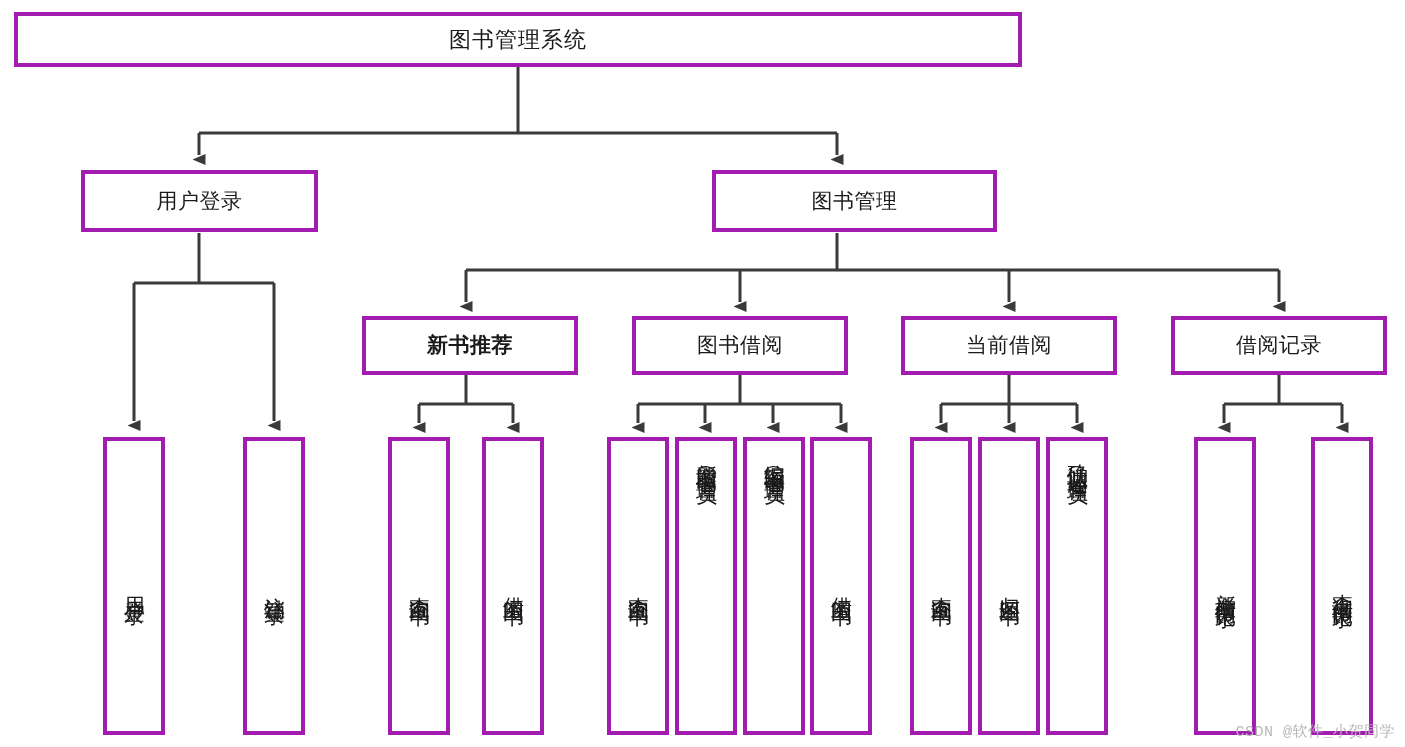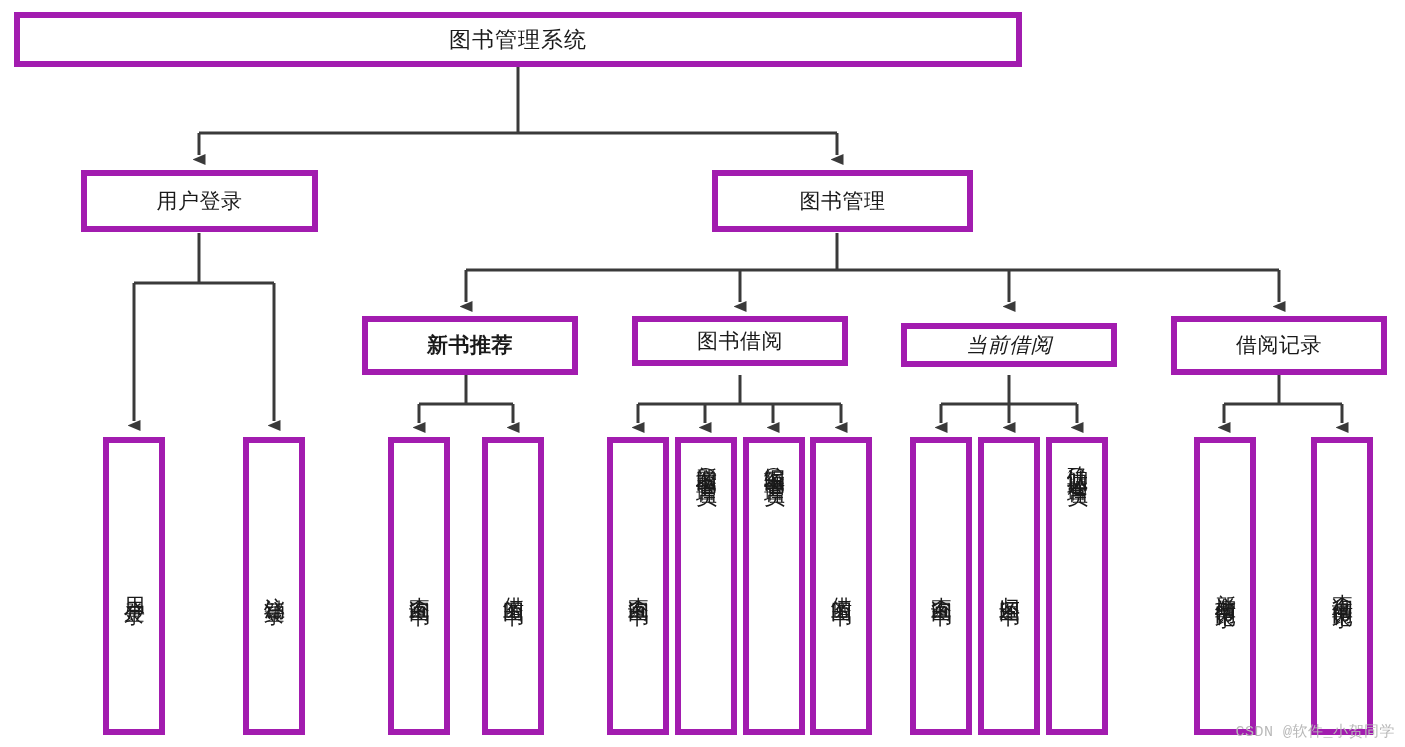--- a/index.html
+++ b/index.html
@@ -23,21 +23,21 @@
     left: 0;
     top: 0;
     width: 1405px;
     height: 747px;
     pointer-events: none;
   }
   .node {
     position: absolute;
     box-sizing: border-box;
     background: #ffffff;
-    border: 6px solid #a21caf;
+    border: 4px solid #a21caf;
     display: flex;
     align-items: center;
     justify-content: center;
     color: #1a1a1a;
   }
   .node .node-label {
     display: block;
     text-align: center;
     line-height: 1.18;
     white-space: nowrap;
@@ -136,31 +136,31 @@
     </g>
   </svg>
 
   <div class="node root horiz" style="left:14px; top:12px; width:1008px; height:55px;">
     <span class="node-label">图书管理系统</span>
   </div>
 
   <div class="node horiz" style="left:81px; top:170px; width:237px; height:62px;">
     <span class="node-label">用户登录</span>
   </div>
-  <div class="node horiz" style="left:712px; top:170px; width:261px; height:62px;">
+  <div class="node horiz" style="left:712px; top:170px; width:285px; height:62px;">
     <span class="node-label">图书管理</span>
   </div>
 
   <div class="node horiz" style="left:362px; top:316px; width:216px; height:59px;font-weight:bold;">
     <span class="node-label">新书推荐</span>
   </div>
-  <div class="node horiz" style="left:632px; top:316px; width:216px; height:50px;">
+  <div class="node horiz" style="left:632px; top:316px; width:216px; height:59px;">
     <span class="node-label">图书借阅</span>
   </div>
-  <div class="node horiz" style="left:901px; top:323px; width:216px; height:44px;font-style:italic;">
+  <div class="node horiz" style="left:901px; top:316px; width:216px; height:59px;">
     <span class="node-label">当前借阅</span>
   </div>
   <div class="node horiz" style="left:1171px; top:316px; width:216px; height:59px;">
     <span class="node-label">借阅记录</span>
   </div>
 
   <div class="node vert centered" style="left:103px; top:437px; width:62px; height:298px;">
     <span class="node-label">用户登录</span>
   </div>
   <div class="node vert centered" style="left:243px; top:437px; width:62px; height:298px;">

